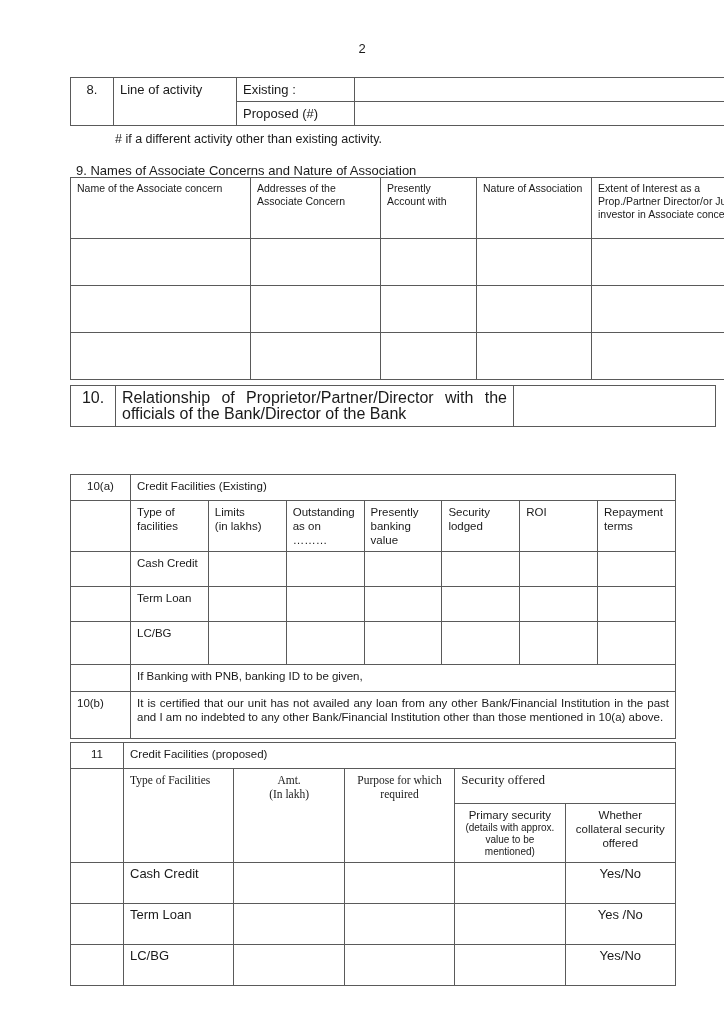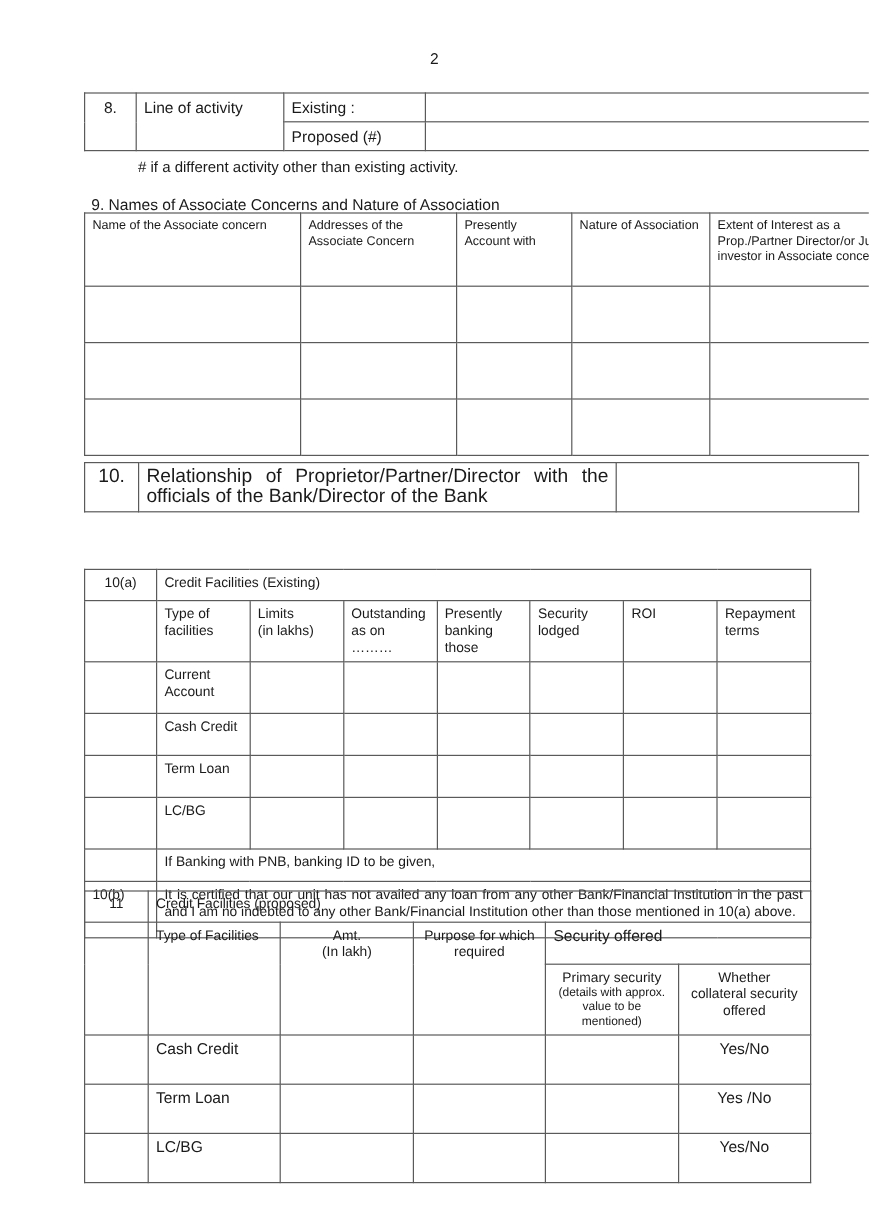--- a/index.html
+++ b/index.html
@@ -114,21 +114,21 @@
   
   #tbl-credit-proposed { left: 70px; top: 742px; width: 606px; }
   #tbl-credit-proposed td { font-size: 11.5px; line-height: 14px; }
   #tbl-credit-proposed .p0 { width: 40px; }
   #tbl-credit-proposed .p1 { width: 112px; }
   #tbl-credit-proposed .p2 { width: 65px; }
   #tbl-credit-proposed .p3 { width: 145px; }
   #tbl-credit-proposed .p4 { width: 136px; }
   #tbl-credit-proposed .p5 { width: 108px; }
   #tbl-credit-proposed tr.title-row td { height: 17px; }
-  #tbl-credit-proposed tr.hdr td { height: 26px; }
+  #tbl-credit-proposed tr.hdr td { height: 26px; font-family: Liberation Serif, serif; }
   #tbl-credit-proposed tr.subhdr td { height: 42px; }
   #tbl-credit-proposed tr.data td { height: 32px; }
   #tbl-credit-proposed .big { font-size: 13px; }
   .small-note { font-size: 10px; line-height: 12px; display: block; }
 </style>
 </head>
 <body>
 
 <div class="page">
 
@@ -212,43 +212,30 @@
           <span>Limits</span><br>
           <span>(in lakhs)</span>
         </td>
         <td class="e3 mid">
           <span>Outstanding</span><br>
           <span>as on ………</span>
         </td>
         <td class="e4 ctr-mid">
           <span>Presently</span><br>
           <span>banking</span><br>
-          <span>those</span>
+          <span>value</span>
         </td>
         <td class="e5 ctr-mid">Security lodged</td>
         <td class="e6 ctr-mid">ROI</td>
         <td class="e7 ctr-mid">
           <span>Repayment</span><br>
           <span>terms</span>
         </td>
       </tr>
 
-      <tr class="data-tall">
-        <td class="e0"></td>
-        <td class="e1">
-          <span>Current</span><br>
-          <span>Account</span>
-        </td>
-        <td class="e2"></td>
-        <td class="e3"></td>
-        <td class="e4"></td>
-        <td class="e5"></td>
-        <td class="e6"></td>
-        <td class="e7"></td>
-      </tr>
 
       <tr class="data">
         <td class="e0"></td>
         <td class="e1">Cash Credit</td>
         <td class="e2"></td>
         <td class="e3"></td>
         <td class="e4"></td>
         <td class="e5"></td>
         <td class="e6"></td>
         <td class="e7"></td>

